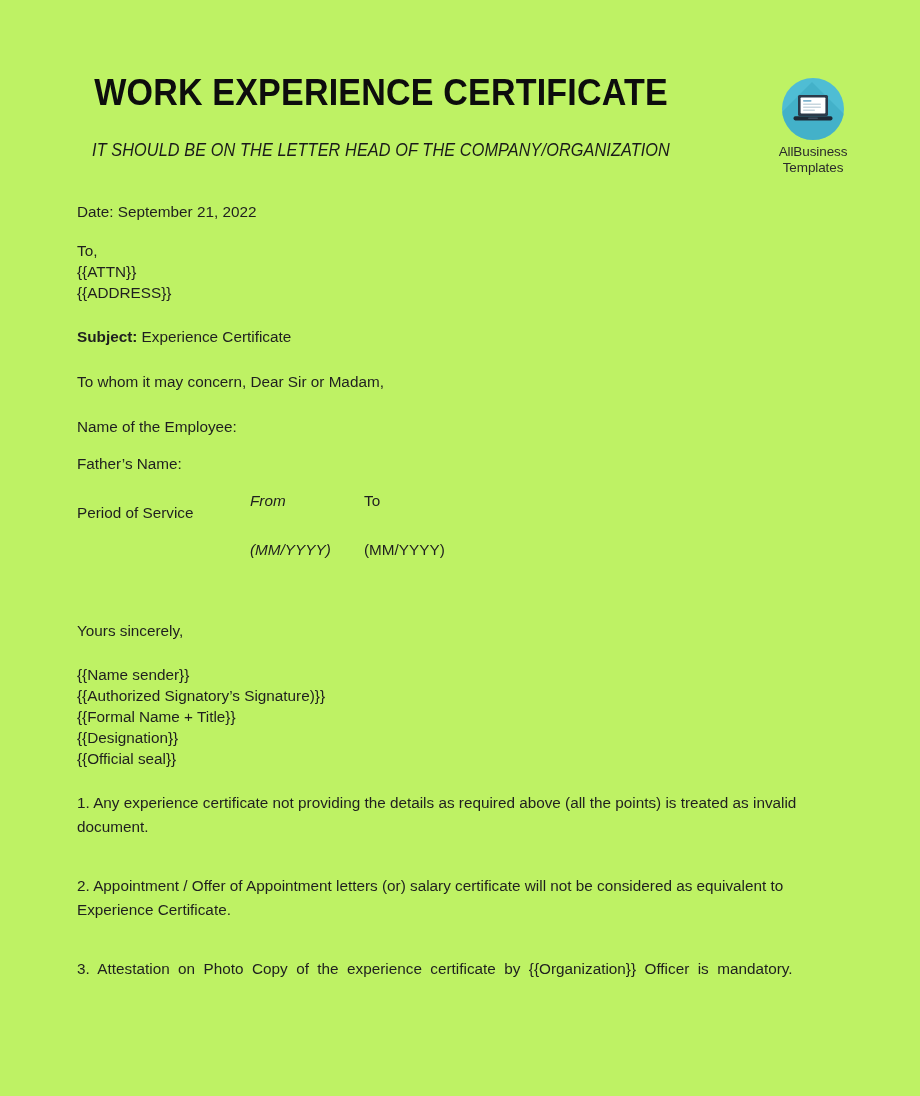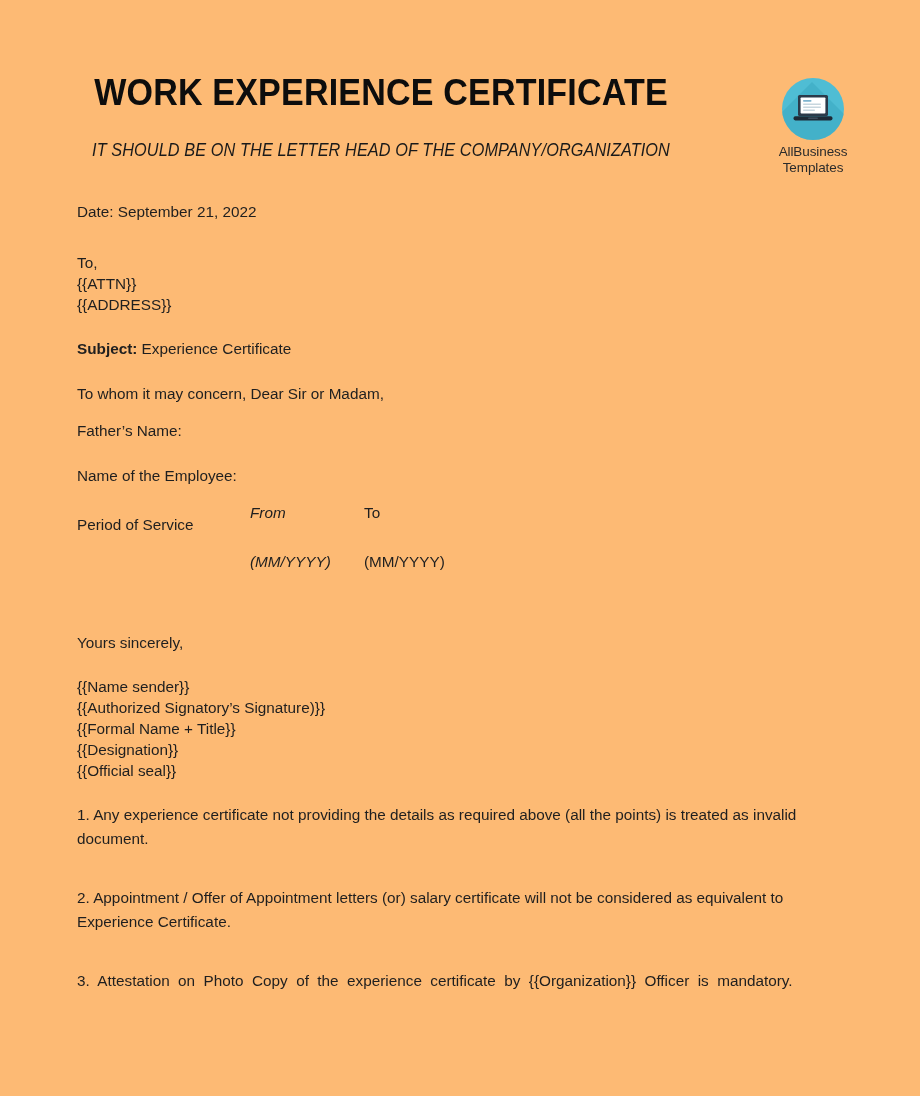--- a/index.html
+++ b/index.html
@@ -13,21 +13,21 @@
     height: 1096px;
     position: relative;
     font-family: "Liberation Sans", sans-serif;
     color: #1a1a1a;
     overflow: hidden;
   }
 
   .page {
     position: absolute;
     inset: 0;
-    background: #fdba74;
+    background: #bef264;
   }
 
   
   .header {
     position: absolute;
     left: 0;
     top: 72px;
     width: 920px;
     height: 110px;
   }
@@ -120,21 +120,21 @@
 
   .p {
     font-size: 15.3px;
     line-height: 23px;
     color: #1f1f1f;
     margin: 0;
   }
   .tight { line-height: 21px; }
   .gap-14 { margin-top: 14px; }
   .gap-22 { margin-top: 22px; }
-  .gap-29 { margin-top: 29px; }
+  .gap-29 { margin-top: 17px; }
   .gap-36 { margin-top: 36px; }
   .gap-58 { margin-top: 58px; }
 
   .bold { font-weight: bold; }
 
   .svc-row {
     display: flex;
     font-size: 15.3px;
     line-height: 23px;
     color: #1f1f1f;
@@ -190,22 +190,22 @@
     <div class="gap-29">
       <p class="p tight">To,</p>
       <p class="p tight">{{ATTN}}</p>
       <p class="p tight">{{ADDRESS}}</p>
     </div>
 
     <p class="p gap-22"><span class="bold">Subject:</span><span> Experience Certificate</span></p>
 
     <p class="p gap-22">To whom it may concern, Dear Sir or Madam,</p>
 
+    <p class="p gap-22">Name of the Employee:</p>
     <p class="p gap-14">Father’s Name:</p>
-    <p class="p gap-22">Name of the Employee:</p>
 
     <div class="svc-row gap-14">
       <div class="svc-c1">Period of Service</div>
       <div class="svc-c2">From</div>
       <div class="svc-c3">To</div>
     </div>
     <div class="svc-row gap-14">
       <div class="svc-c1"></div>
       <div class="svc-c2">(MM/YYYY)</div>
       <div class="svc-c3">(MM/YYYY)</div>

